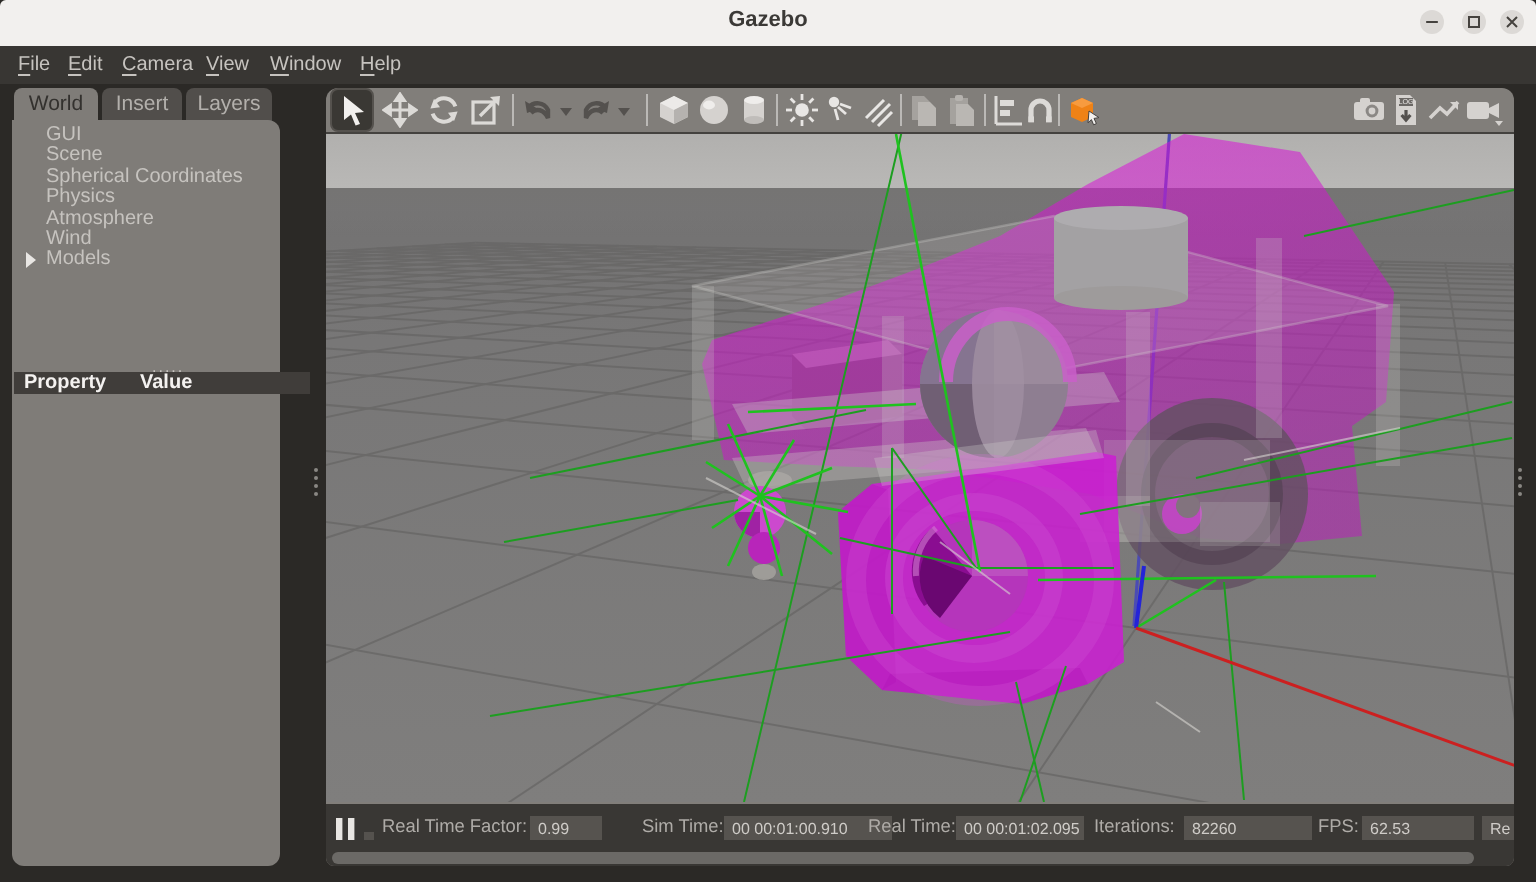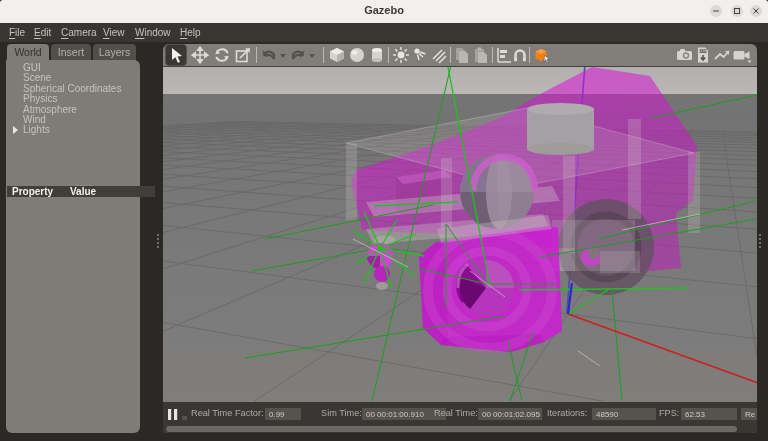--- a/index.html
+++ b/index.html
@@ -58,21 +58,21 @@
 <div class="tab" style="left:93px; width:43px; background:#514e4b; color:#b3b0ac;">Layers</div>
 
 <div class="lpanel">
   <div class="tree">
     <div>GUI</div>
     <div>Scene</div>
     <div>Spherical Coordinates</div>
     <div>Physics</div>
     <div>Atmosphere</div>
     <div>Wind</div>
-    <div><span class="tri"></span>Lights</div>
+    <div><span class="tri"></span>Models</div>
   </div>
   <div style="position:absolute;left:70px;top:119px;color:#c9c6c2;font-size:8px;letter-spacing:1px;">.....</div>
   <div class="prophdr">
       <span style="position:absolute;left:5px;">Property</span>
       <span style="position:absolute;left:63px;">Value</span>
     </div>
 </div>
 
 <div class="viewport">
   <div class="toolbar">
@@ -402,21 +402,21 @@
         <rect x="7" y="0" width="3.2" height="11" fill="#e8e6e3"></rect>
       </svg>
     <div style="position:absolute;left:19px;top:14px;width:5px;height:4px;background:#55524e;"></div>
     <span class="lbl" style="left:28px">Real Time Factor:</span>
     <div class="val" style="left:102px;width:36px;">0.99</div>
     <span class="lbl" style="left:158px">Sim Time:</span>
     <div class="val" style="left:199px;width:84px;">00 00:01:00.910</div>
     <span class="lbl" style="left:271px">Real Time:</span>
     <div class="val" style="left:315px;width:64px;">00 00:01:02.095</div>
     <span class="lbl" style="left:384px">Iterations:</span>
-    <div class="val" style="left:429px;width:64px;">48590</div>
+    <div class="val" style="left:429px;width:64px;">82260</div>
     <span class="lbl" style="left:496px">FPS:</span>
     <div class="val" style="left:518px;width:56px;">62.53</div>
     <div class="val" style="left:578px;width:16px;">Re</div>
     <div class="hscroll"></div>
   </div>
 </div>
 
 <div style="position:absolute;left:759px;top:234px;width:2px;height:14px;display:flex;flex-direction:column;justify-content:space-between;">
     <div style="width:2px;height:2px;background:#8a8783;border-radius:50%"></div>
     <div style="width:2px;height:2px;background:#8a8783;border-radius:50%"></div>

